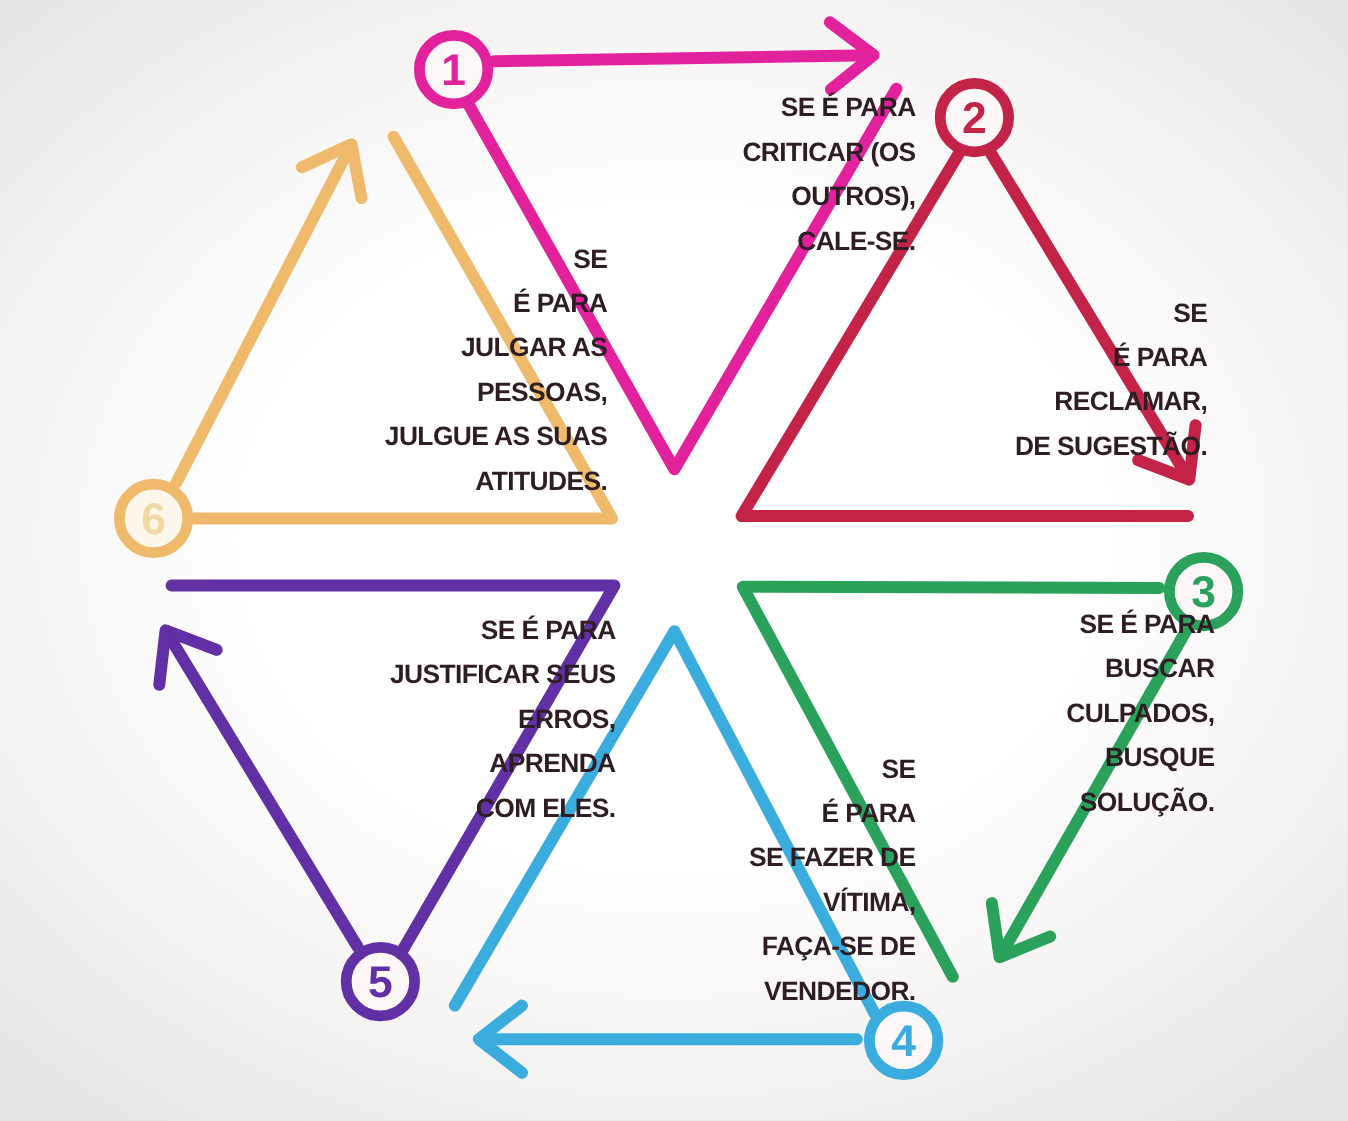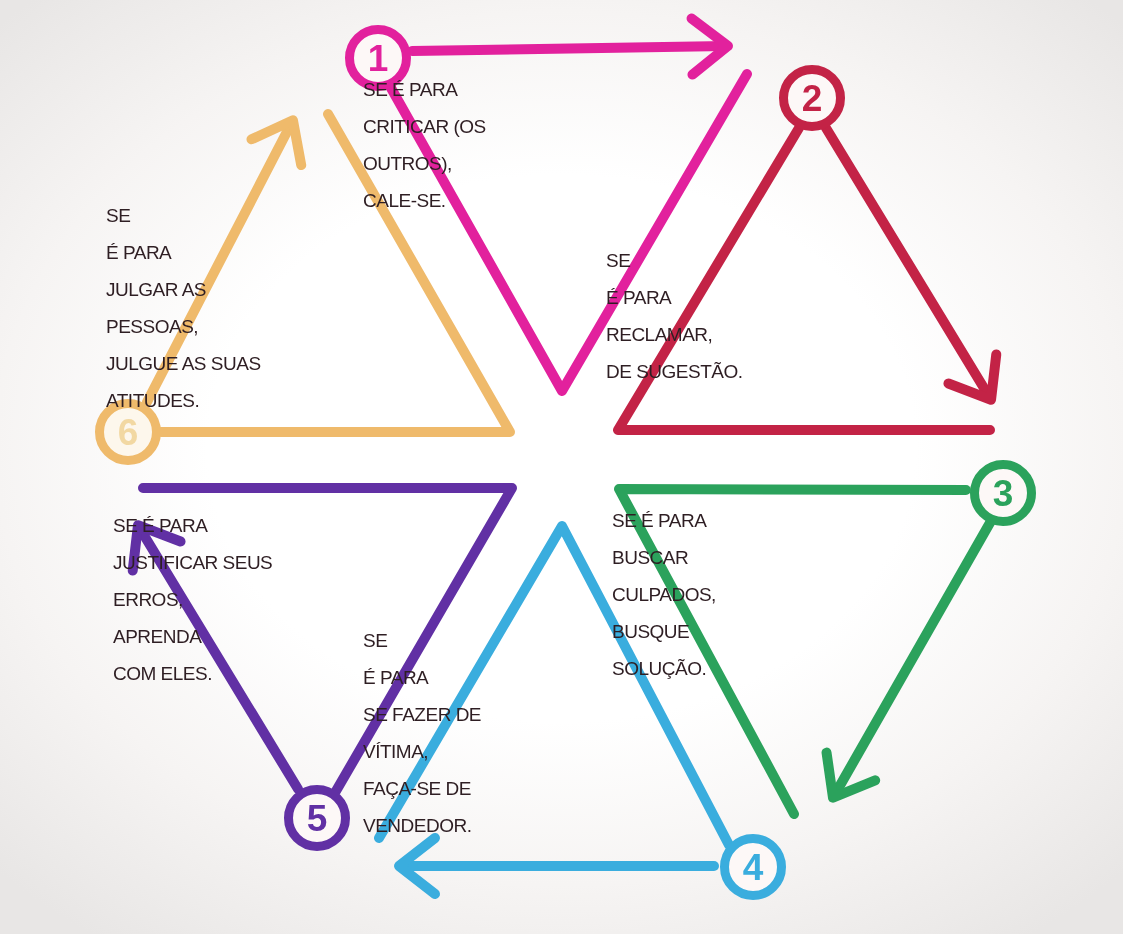--- a/index.html
+++ b/index.html
@@ -63,25 +63,25 @@
   .b2 { border-color: var(--c2); color: var(--c2); }
   .b3 { border-color: var(--c3); color: var(--c3); }
   .b4 { border-color: var(--c4); color: var(--c4); }
   .b5 { border-color: var(--c5); color: var(--c5); }
   .b6 { border-color: var(--c6); color: var(--number_6_digit); background: #fdf7ec; }
 
   .step-label {
     position: absolute;
     transform: translate(-50%, -50%);
     width: 400px;
-    text-align: left;
+    text-align: right;
     white-space: pre-line;
     color: var(--text);
-    font-weight: normal;
-    font-size: 19px;
+    font-weight: bold;
+    font-size: 22px;
     line-height: 37px;
     letter-spacing: -0.5px;
   }
 </style>
 </head>
 <body>
 
 <div class="stage">
 
   <svg class="diagram-svg" viewBox="0 0 1123 934" aria-hidden="true">

